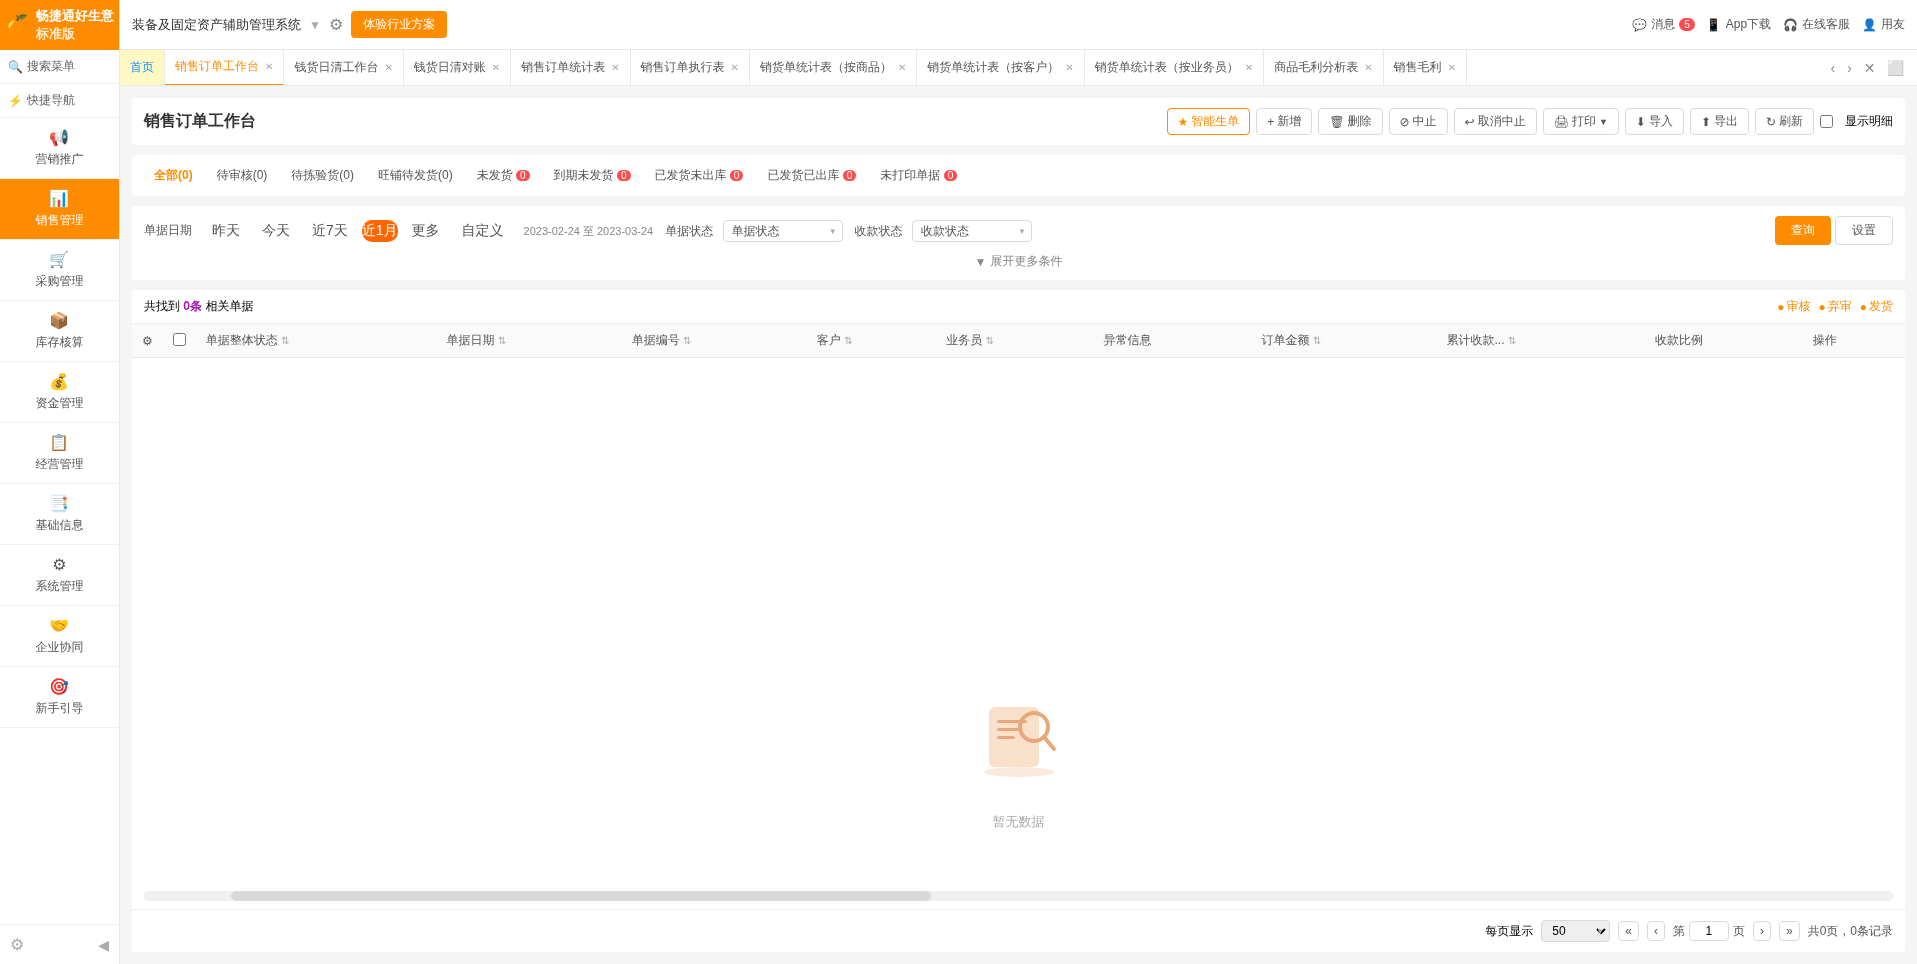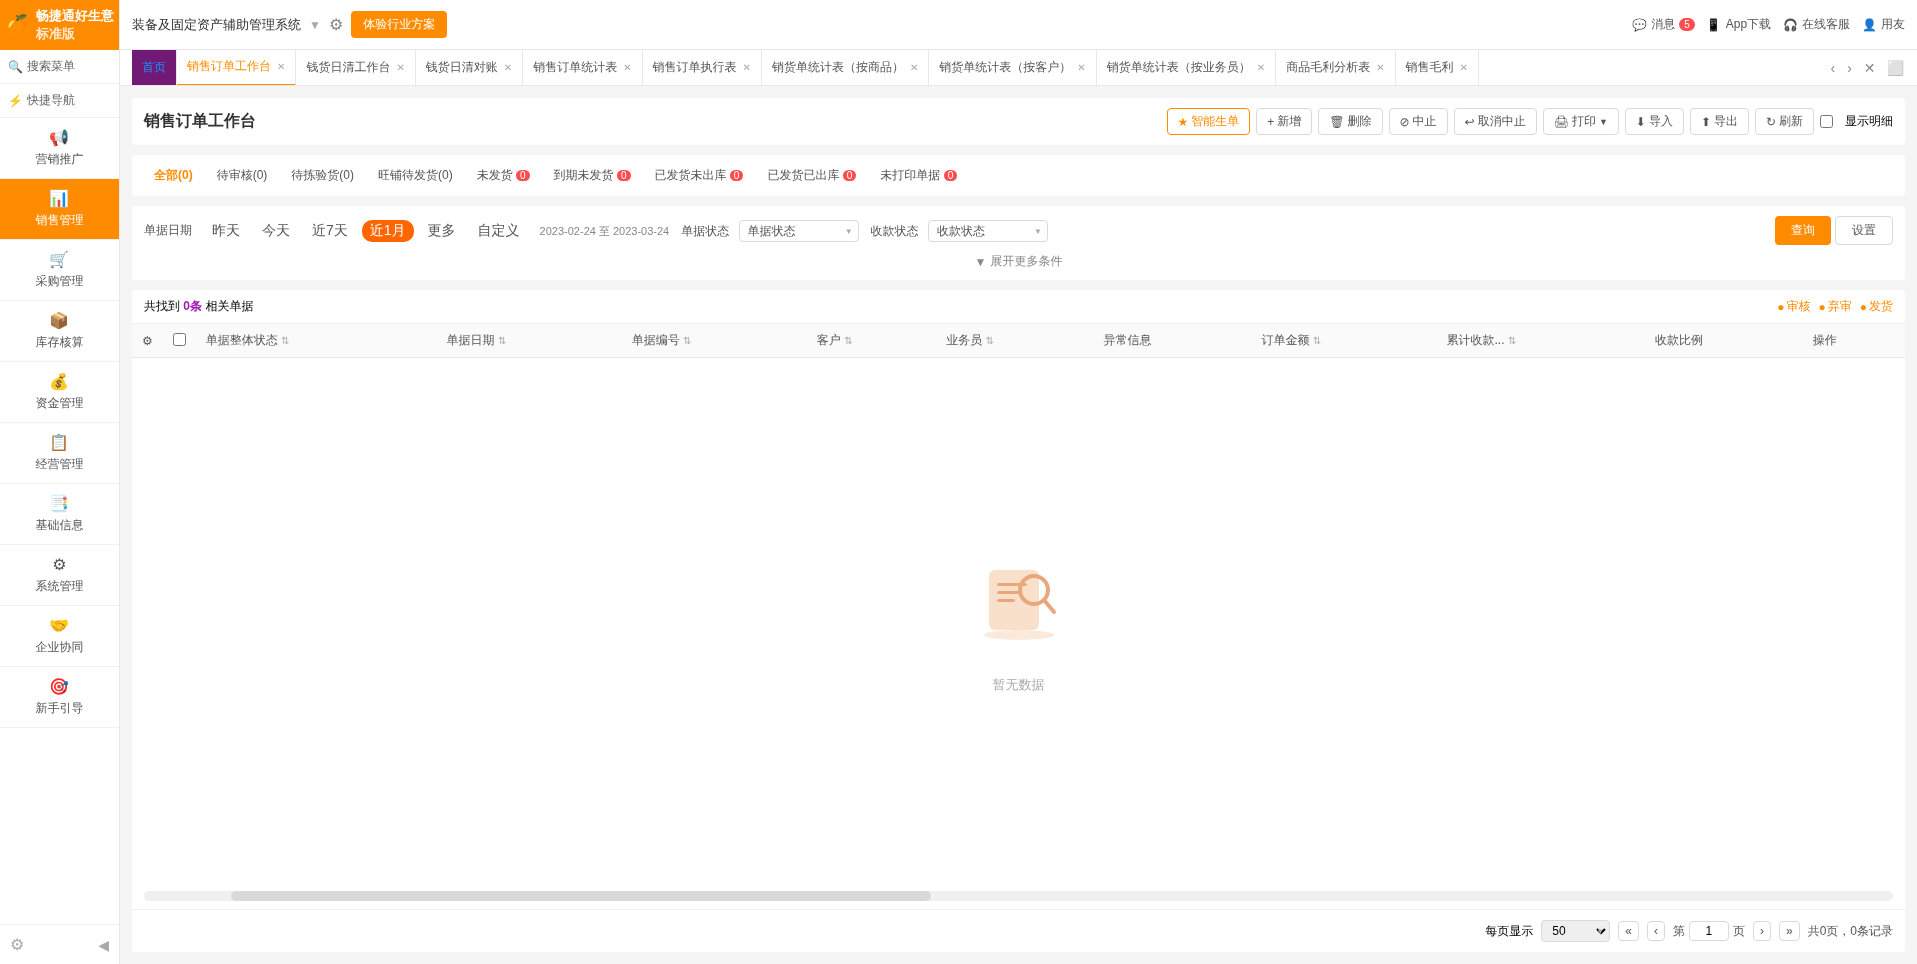--- a/index.html
+++ b/index.html
@@ -26,21 +26,21 @@
     .topbar-btn { background: #ff8c00; color: #fff; border: none; border-radius: 4px; padding: 5px 12px; cursor: pointer; font-size: 12px; }
     .topbar-actions { display: flex; align-items: center; gap: 12px; margin-left: auto; color: #555; font-size: 12px; }
     .topbar-action { display: flex; align-items: center; gap: 4px; cursor: pointer; }
     .badge { background: #ff4d4f; color: #fff; border-radius: 10px; padding: 1px 5px; font-size: 10px; }
 
     
     .tabbar { height: 36px; background: #fff; display: flex; align-items: center; border-bottom: 1px solid #e8e8e8; overflow-x: auto; overflow-y: hidden; flex-shrink: 0; }
     .tabbar::-webkit-scrollbar { height: 3px; }
     .tab { height: 36px; padding: 0 10px; display: flex; align-items: center; gap: 4px; cursor: pointer; color: #555; font-size: 12px; border-right: 1px solid #e8e8e8; white-space: nowrap; flex-shrink: 0; }
     .tab.active { background: #fff; color: #ff8c00; border-bottom: 2px solid #ff8c00; }
-    .tab.home { background: #701a75; color: #1890ff; margin-left: 12px; }
+    .tab.home { background: #fef9c3; color: #1890ff; }
     .tab-close { color: #aaa; font-size: 10px; margin-left: 2px; }
     .tab-nav-btns { display: flex; align-items: center; margin-left: auto; padding: 0 8px; gap: 4px; flex-shrink: 0; }
     .tab-nav-btn { cursor: pointer; color: #888; font-size: 14px; padding: 2px 4px; }
 
     
     .content { flex: 1; overflow-y: auto; background: #f5f5f5; padding: 12px; display: flex; flex-direction: column; gap: 10px; }
 
     
     .page-header { display: flex; align-items: center; justify-content: space-between; background: #fff; padding: 10px 12px; border-radius: 4px; }
     .page-title { font-size: 16px; font-weight: bold; color: #333; }
@@ -53,39 +53,39 @@
     .subtab { padding: 4px 10px; cursor: pointer; color: #555; font-size: 12px; border-radius: 4px; }
     .subtab.active { color: #ff8c00; font-weight: bold; }
     .subtab-badge { background: #ff4d4f; color: #fff; border-radius: 10px; padding: 0 4px; font-size: 10px; }
 
     
     .filter-area { background: #fff; border-radius: 4px; padding: 10px 12px; display: flex; flex-direction: column; gap: 8px; }
     .filter-row { display: flex; align-items: center; gap: 12px; flex-wrap: wrap; }
     .filter-label { color: #555; font-size: 12px; white-space: nowrap; }
     .filter-date-options { display: flex; align-items: center; gap: 6px; }
     .filter-date-btn { padding: 2px 8px; cursor: pointer; color: #555; font-size: 14px; border-radius: 3px; }
-    .filter-date-btn.active { background: #ff6600; color: #fff; border-radius: 10px; padding: 2px 8px; }
+    .filter-date-btn.active { background: #ff6600; color: #fff; border-radius: 10px; padding: 2px 0; }
     .filter-date-range { color: #888; font-size: 11px; margin-top: 2px; }
     .filter-select { border: 1px solid #d9d9d9; border-radius: 4px; padding: 3px 24px 3px 8px; font-size: 12px; color: #555; background: #fff; appearance: none; cursor: pointer; min-width: 120px; }
     .filter-select-wrap { position: relative; display: inline-block; }
     .filter-select-wrap::after { content: '▼'; position: absolute; right: 6px; top: 50%; transform: translateY(-50%); font-size: 8px; color: #aaa; pointer-events: none; }
     .filter-expand { display: flex; align-items: center; gap: 4px; color: #888; font-size: 12px; cursor: pointer; }
     .filter-actions { display: flex; flex-direction: row; gap: 4px; margin-left: auto; }
     .btn-query { background: #ff8c00; color: #fff; border: none; border-radius: 4px; padding: 5px 16px; cursor: pointer; font-size: 12px; }
     .btn-settings { background: #fff; color: #555; border: 1px solid #d9d9d9; border-radius: 4px; padding: 5px 16px; cursor: pointer; font-size: 12px; }
 
     
     .table-area { background: #fff; border-radius: 4px; flex: 1; display: flex; flex-direction: column; }
     .table-toolbar { padding: 8px 12px; display: flex; align-items: center; justify-content: space-between; border-bottom: 1px solid #f0f0f0; }
     .table-ops { display: flex; align-items: center; gap: 8px; }
     .table-op-btn { font-size: 12px; color: #ff8c00; cursor: pointer; display: flex; align-items: center; gap: 2px; }
     table { width: 100%; border-collapse: collapse; font-size: 12px; }
     th { background: #fafafa; color: #555; padding: 8px 10px; text-align: left; border-bottom: 1px solid #e8e8e8; white-space: nowrap; font-weight: normal; }
     th .sort-icon { color: #aaa; font-size: 10px; }
-    .empty-area { flex: 1; display: flex; flex-direction: column; align-items: center; justify-content: center; padding: 60px 0; }
+    .empty-area { flex: 1; display: flex; flex-direction: column; align-items: center; justify-content: flex-end; padding: 60px 0; }
     .empty-icon { font-size: 80px; color: #f5cba7; margin-bottom: 12px; }
     .empty-text { color: #aaa; font-size: 13px; }
 
     
     .pagination { padding: 10px 12px; display: flex; align-items: center; justify-content: flex-end; gap: 8px; border-top: 1px solid #f0f0f0; }
     .page-size-select { border: 1px solid #d9d9d9; border-radius: 4px; padding: 2px 20px 2px 6px; font-size: 12px; }
     .page-info { font-size: 12px; color: #555; display: flex; align-items: center; gap: 4px; }
     .page-btn { border: 1px solid #d9d9d9; background: #fff; border-radius: 4px; padding: 2px 6px; cursor: pointer; font-size: 12px; color: #555; }
     .page-input { border: 1px solid #d9d9d9; border-radius: 4px; padding: 2px 6px; width: 40px; text-align: center; font-size: 12px; }
     .scrollbar-area { height: 10px; background: #f0f0f0; margin: 0 12px 8px; border-radius: 5px; }

